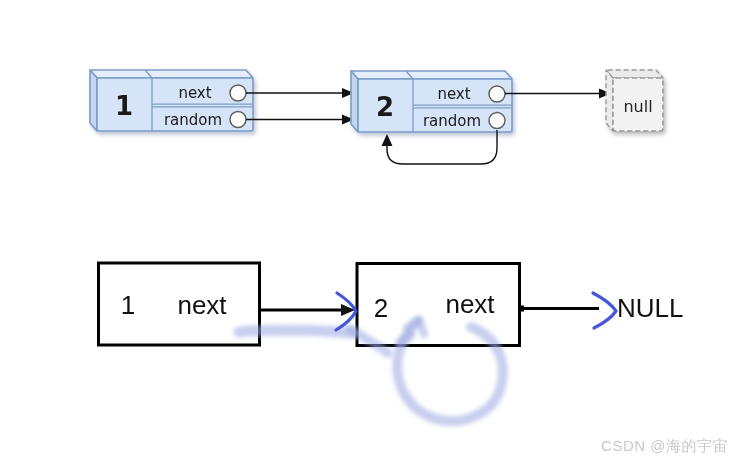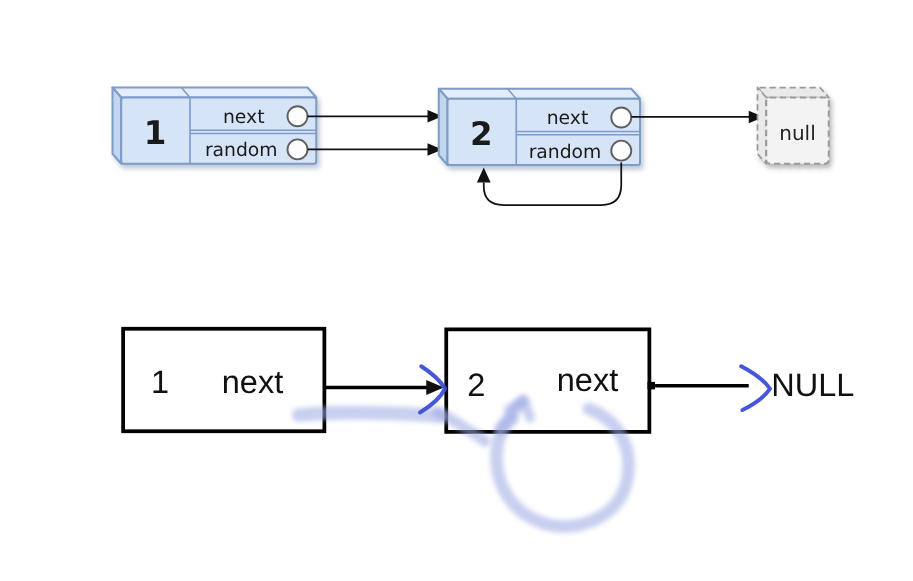--- a/index.html
+++ b/index.html
@@ -137,13 +137,14 @@
         <path class="ink-soft" stroke-width="9" d="M350,329 C362,336 377,345 388,353"></path>
         <path class="ink-soft" stroke-width="10" d="M471,327 C499,338 508,364 500,390 C491,416 458,427 433,418 C406,408 394,382 398,357 C399,347 404,340 410,335"></path>
         <path class="ink-soft" stroke-width="9" d="M400,343 L418,321"></path>
         <path class="ink-soft" stroke-width="8" d="M407,328 L419,320 L424,334"></path>
         <path class="ink-crisp" d="M337,293 Q351,302 356,311 Q351,321 336,330"></path>
         <path class="ink-crisp" d="M593,293 Q610,302 616,311 Q610,320 594,328"></path>
       </g>
     </g>
   </svg>
 
+  <div class="watermark">CSDN @海的宇宙</div>
 </div>
 
 </body></html>

